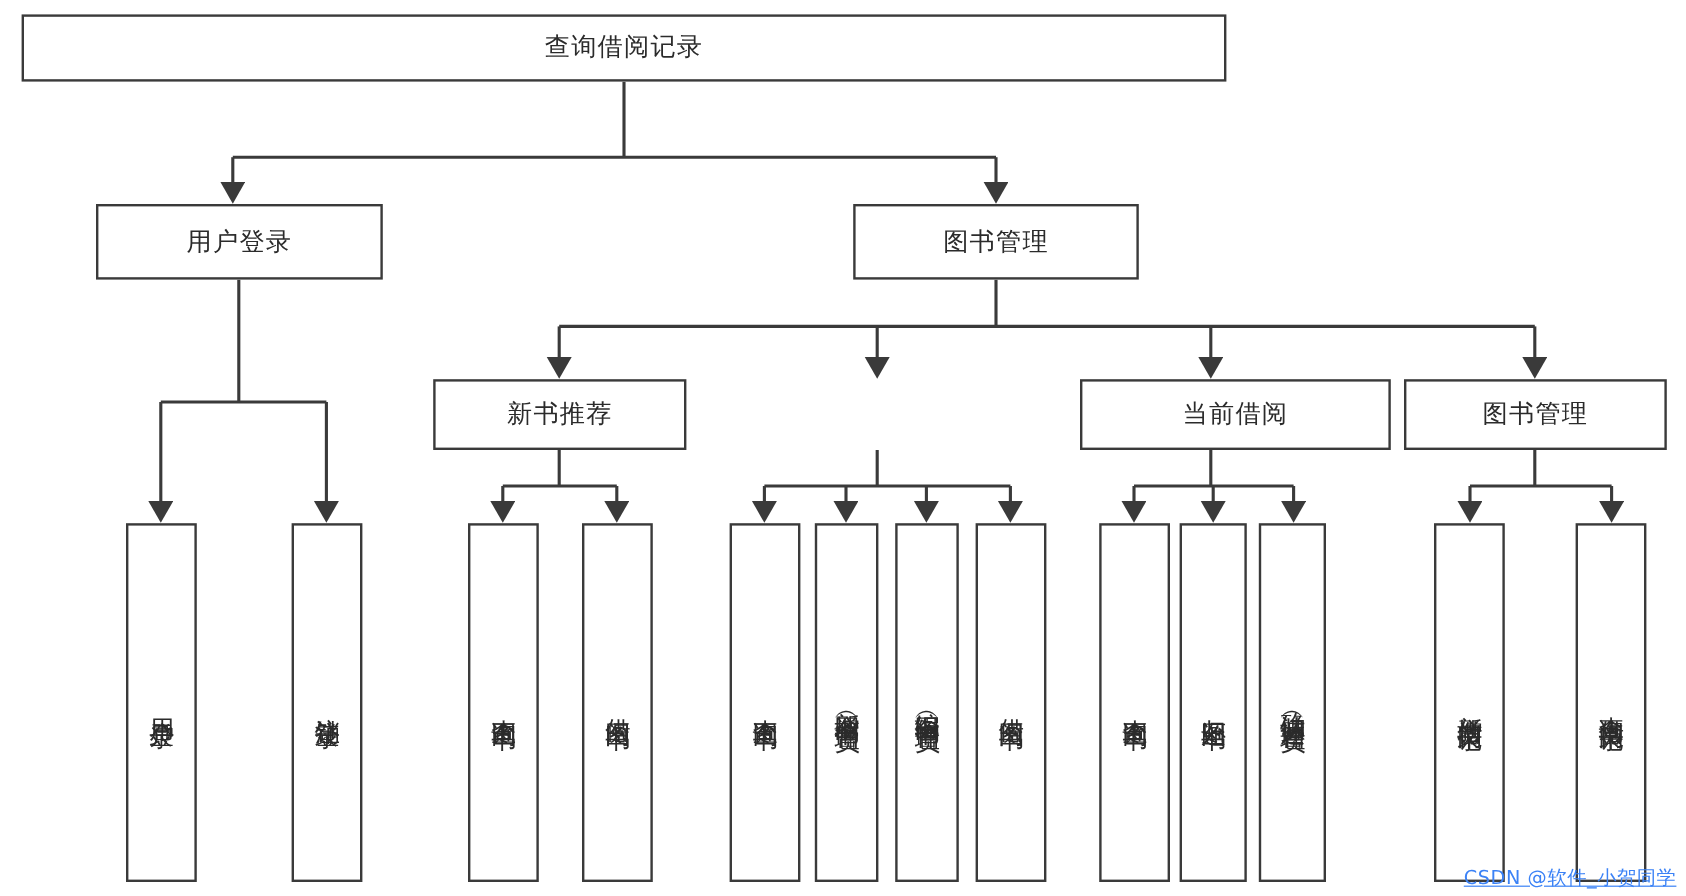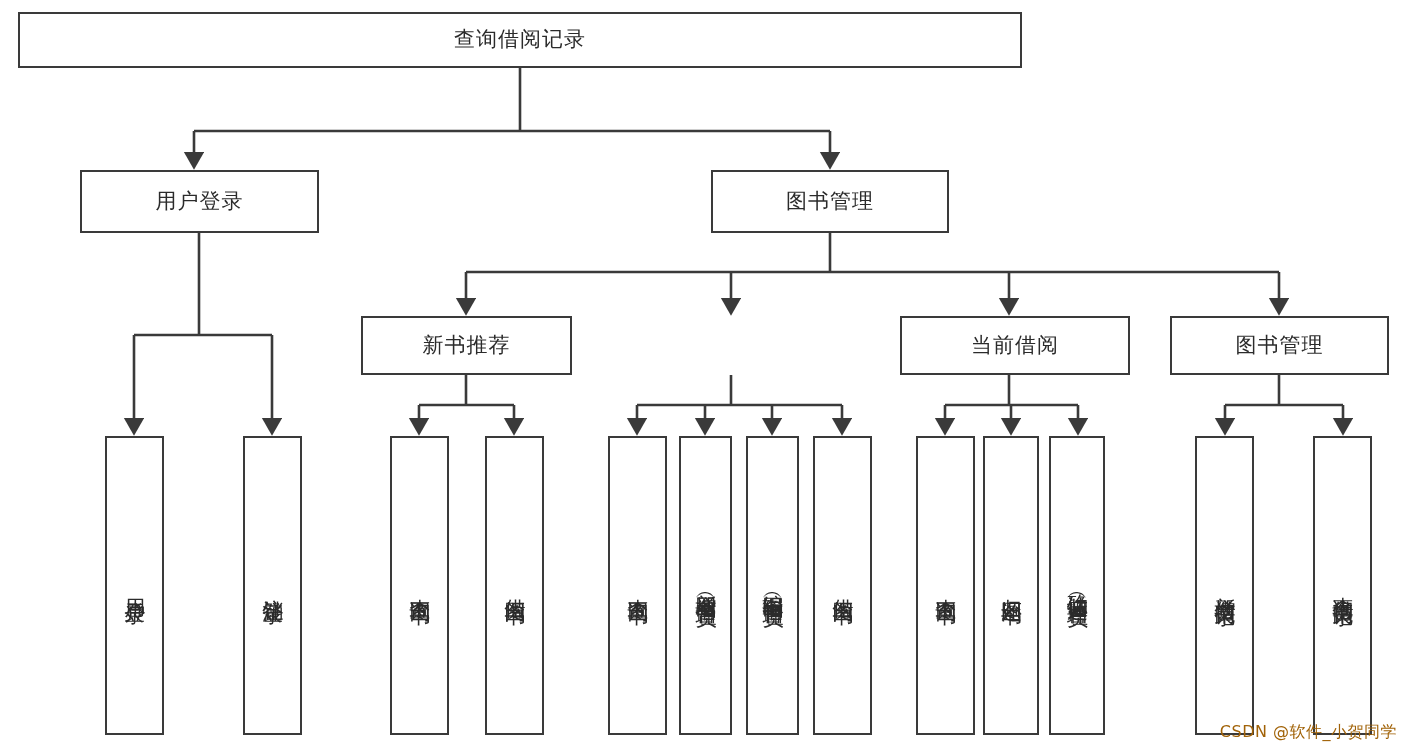--- a/index.html
+++ b/index.html
@@ -50,23 +50,24 @@
     writing-mode: vertical-rl;
     text-orientation: upright;
     display: block;
     white-space: nowrap;
   }
   .watermark {
     position: absolute;
     right: 8px;
     bottom: 4px;
     font-size: 16px;
-    color: #a16207;
+    color: #3b82f6;
     letter-spacing: 0.5px;
     white-space: nowrap;
+    text-decoration: underline;
   }
 </style>
 </head>
 <body>
 
 <div id="canvas">
 
   <svg id="edges" viewBox="0 0 1405 747">
     <defs>
       <marker id="arrow" markerWidth="10" markerHeight="10" refX="2.5" refY="4" orient="auto" markerUnits="strokeWidth">
@@ -125,21 +126,21 @@
   <div class="node horiz" style="left:80px; top:170px; width:239px; height:63px;">
     <span>用户登录</span>
   </div>
   <div class="node horiz" style="left:711px; top:170px; width:238px; height:63px;">
     <span>图书管理</span>
   </div>
 
   <div class="node horiz" style="left:361px; top:316px; width:211px; height:59px;">
     <span>新书推荐</span>
   </div>
-  <div class="node horiz" style="left:900px; top:316px; width:230px; height:59px;">
+  <div class="node horiz" style="left:900px; top:316px; width:259px; height:59px;">
     <span>当前借阅</span>
   </div>
   <div class="node horiz" style="left:1170px; top:316px; width:219px; height:59px;">
     <span>图书管理</span>
   </div>
 
   <div class="node vert" style="left:105px; top:436px; width:59px; height:299px;">
     <span class="vtext">用户登录</span>
   </div>
   <div class="node vert" style="left:243px; top:436px; width:59px; height:299px;">

